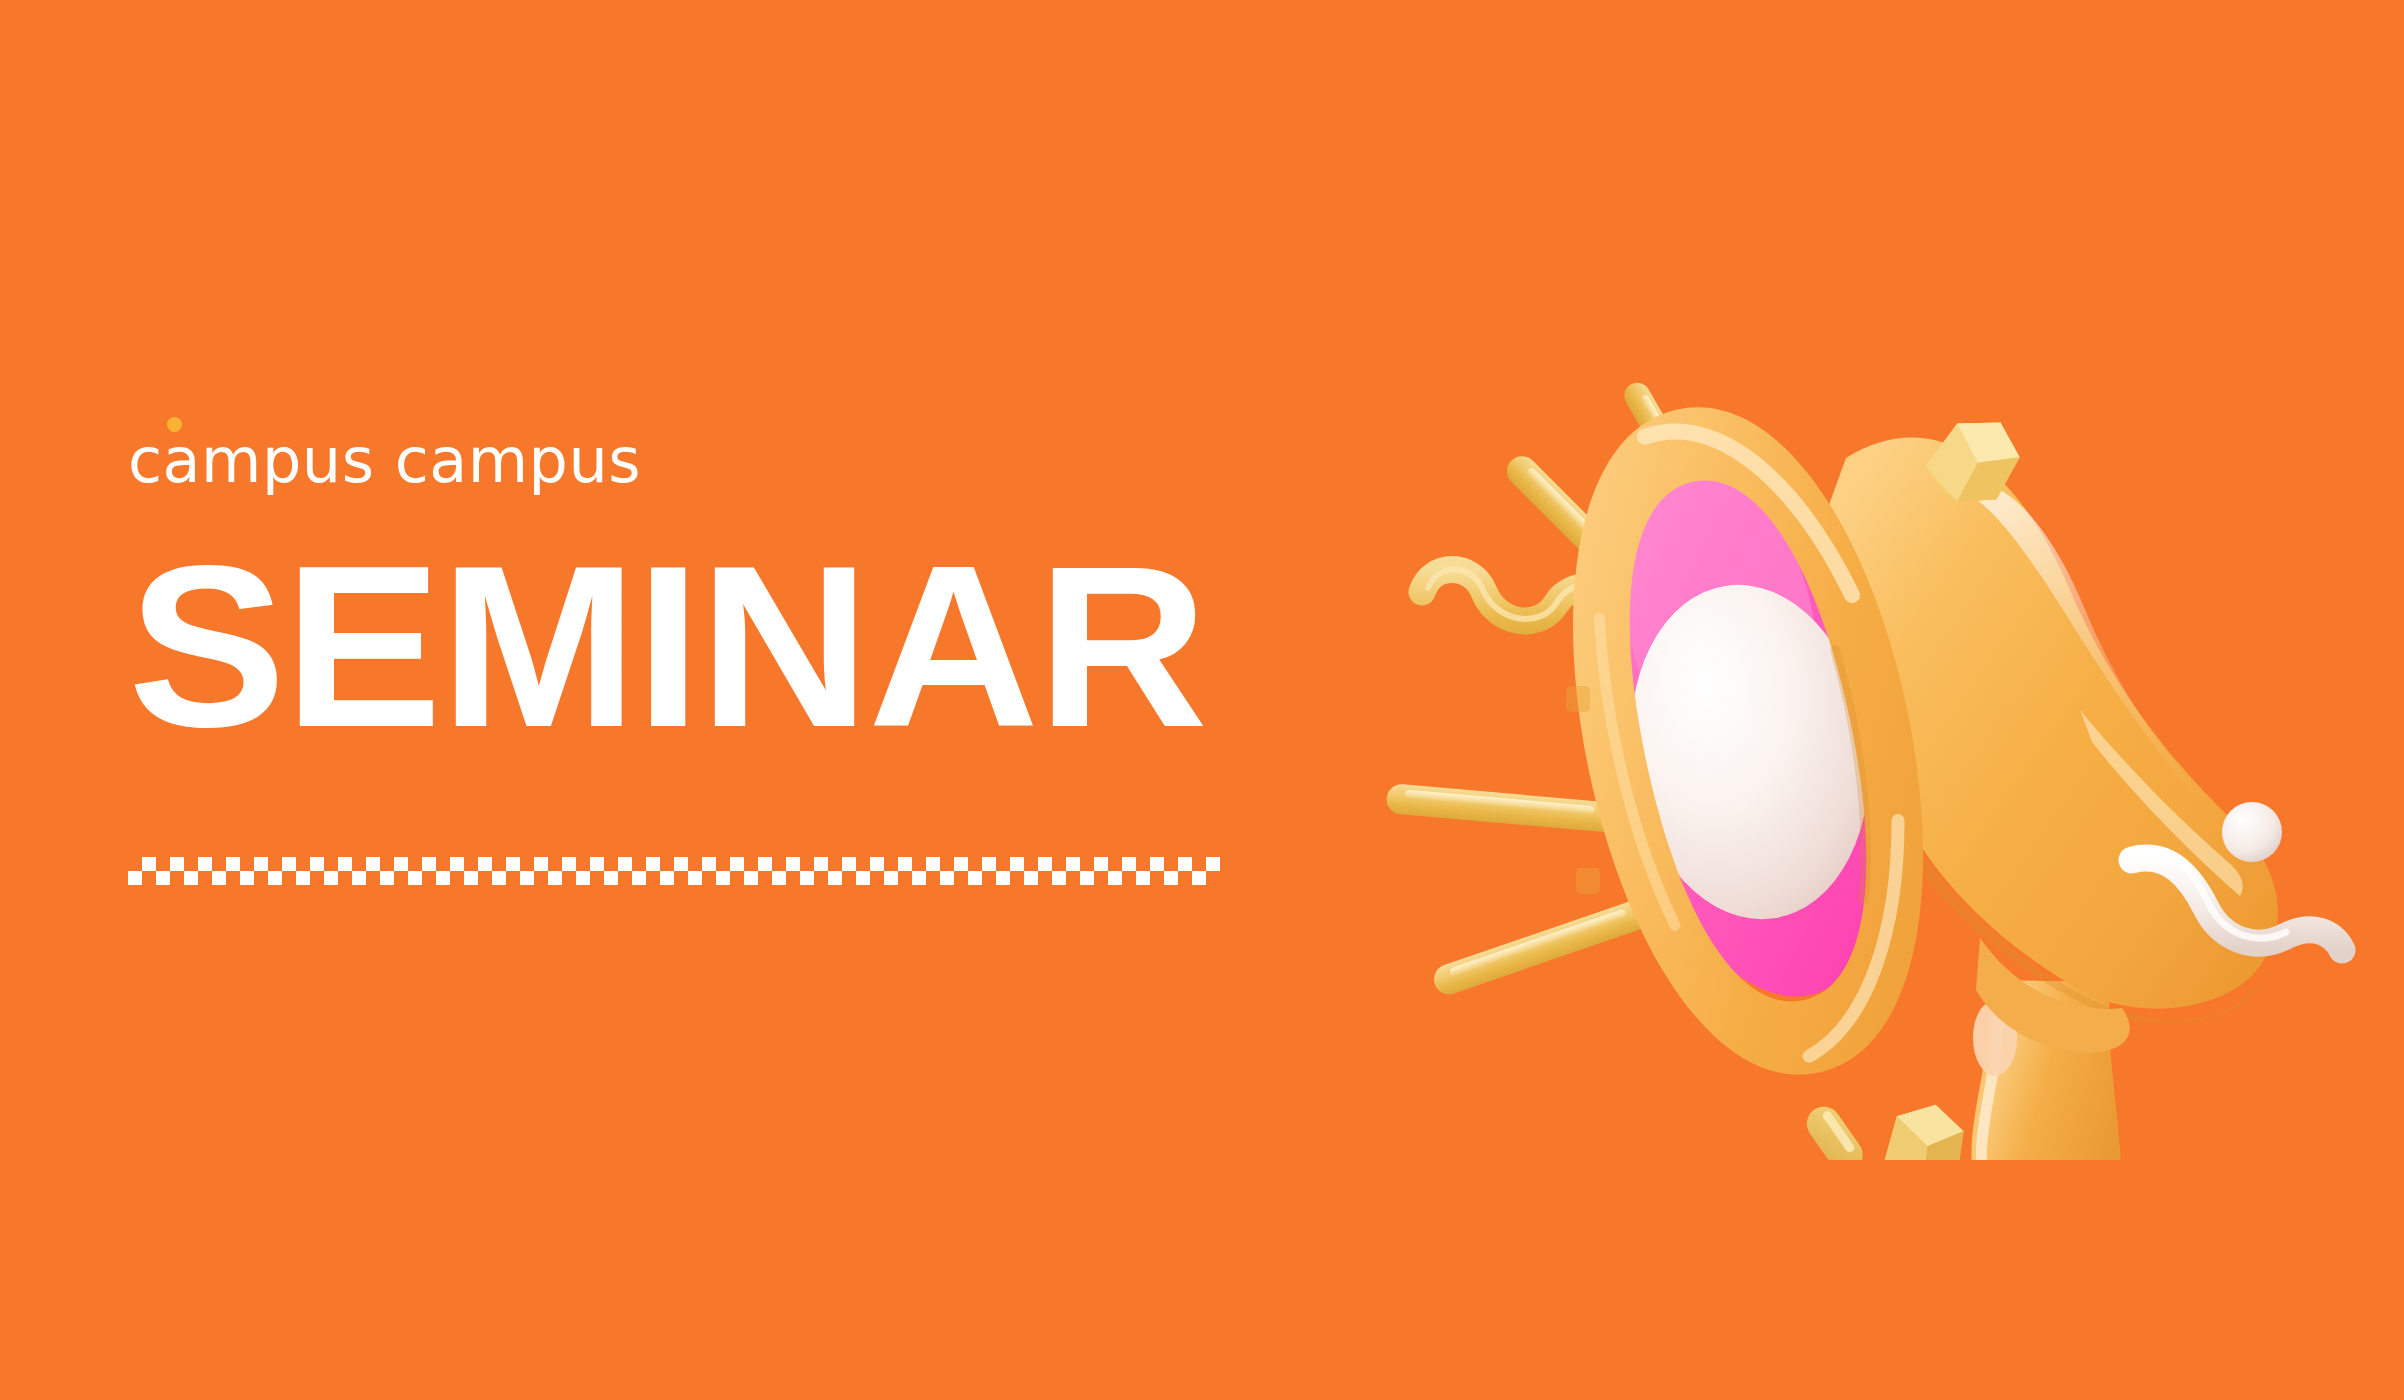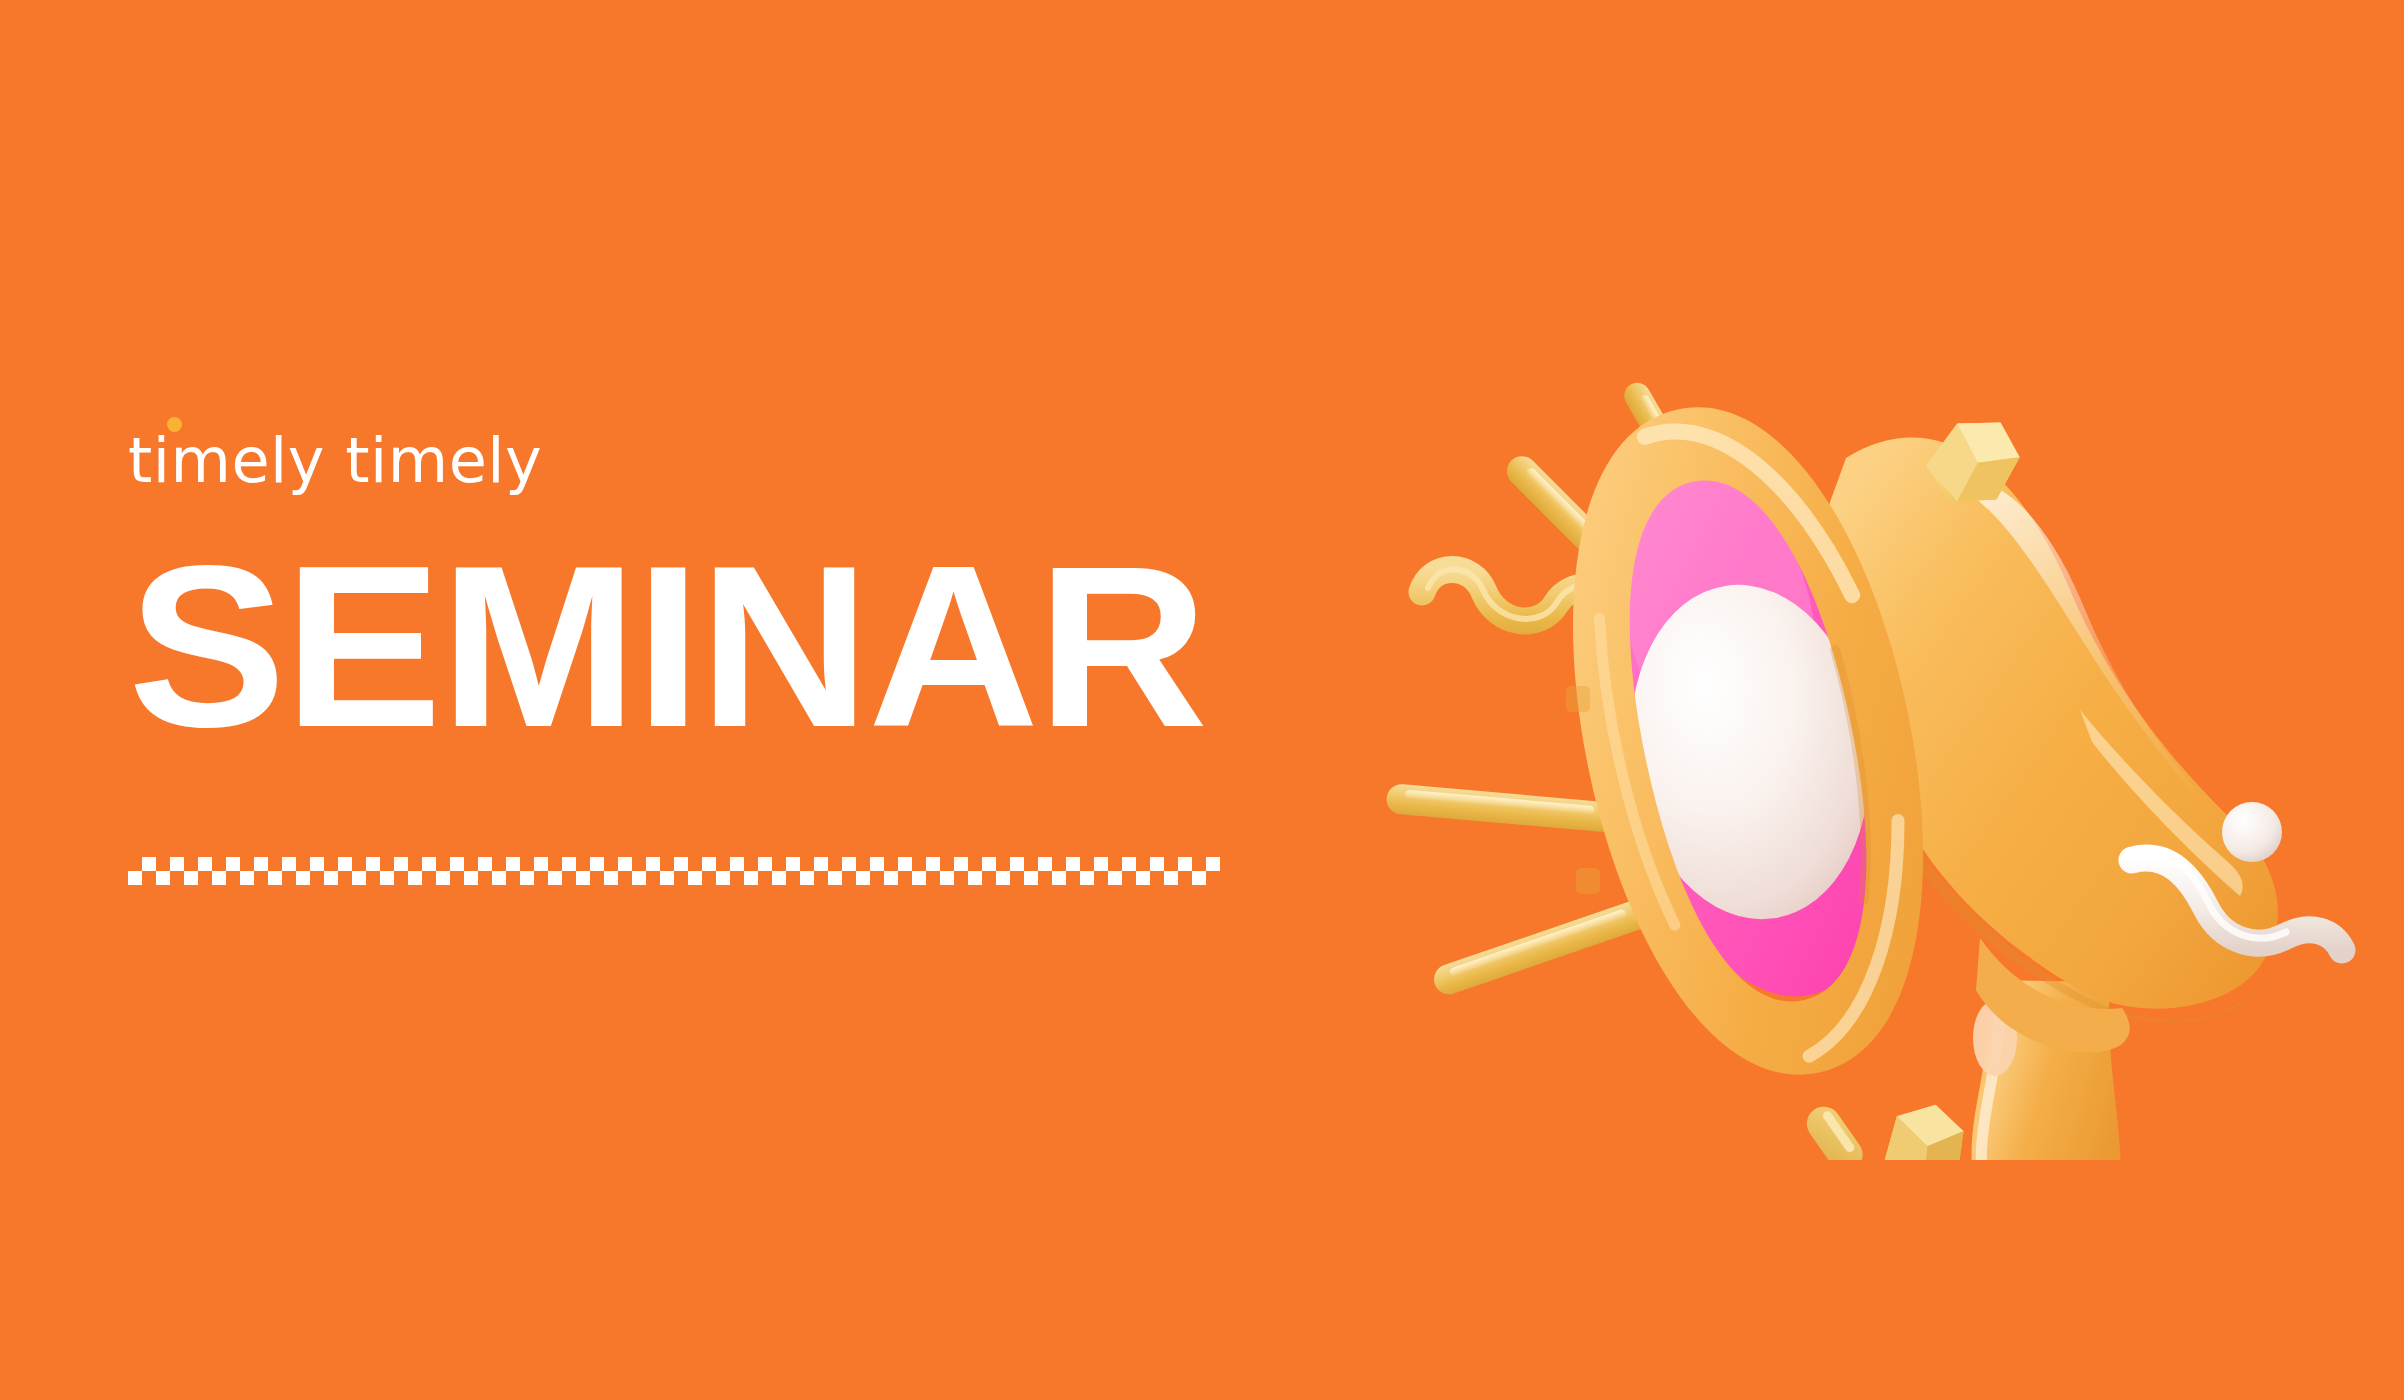--- a/index.html
+++ b/index.html
@@ -86,21 +86,21 @@
   .illustration svg { display: block; width: 100%; height: 100%; }
 </style>
 </head>
 <body>
 
 <div id="banner">
 
   <div class="text-block">
 
     <div class="brand-logo">
-      <span>timely timely</span>
+      <span>campus campus</span>
       <span class="dot"></span>
     </div>
 
     <div class="headline">SEMINAR</div>
 
   </div>
 
   <div class="divider"></div>
 
   <div class="illustration">

